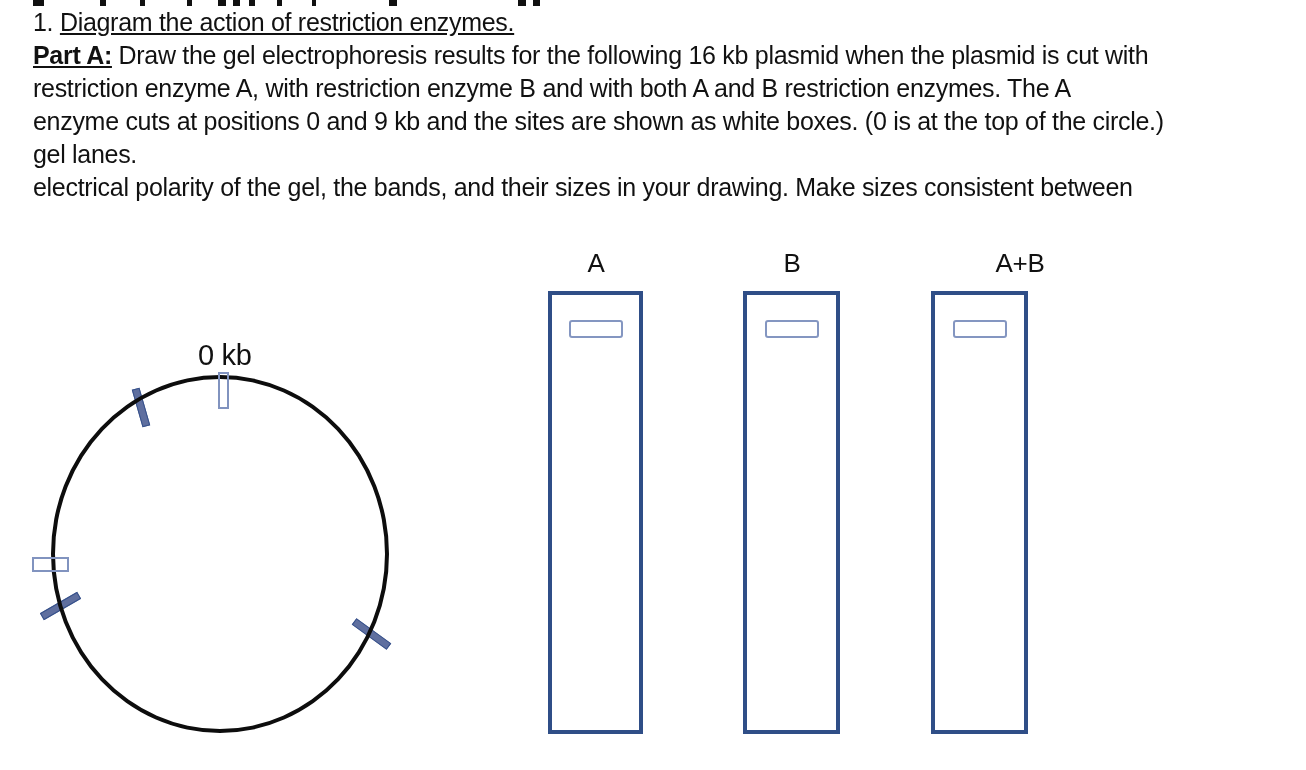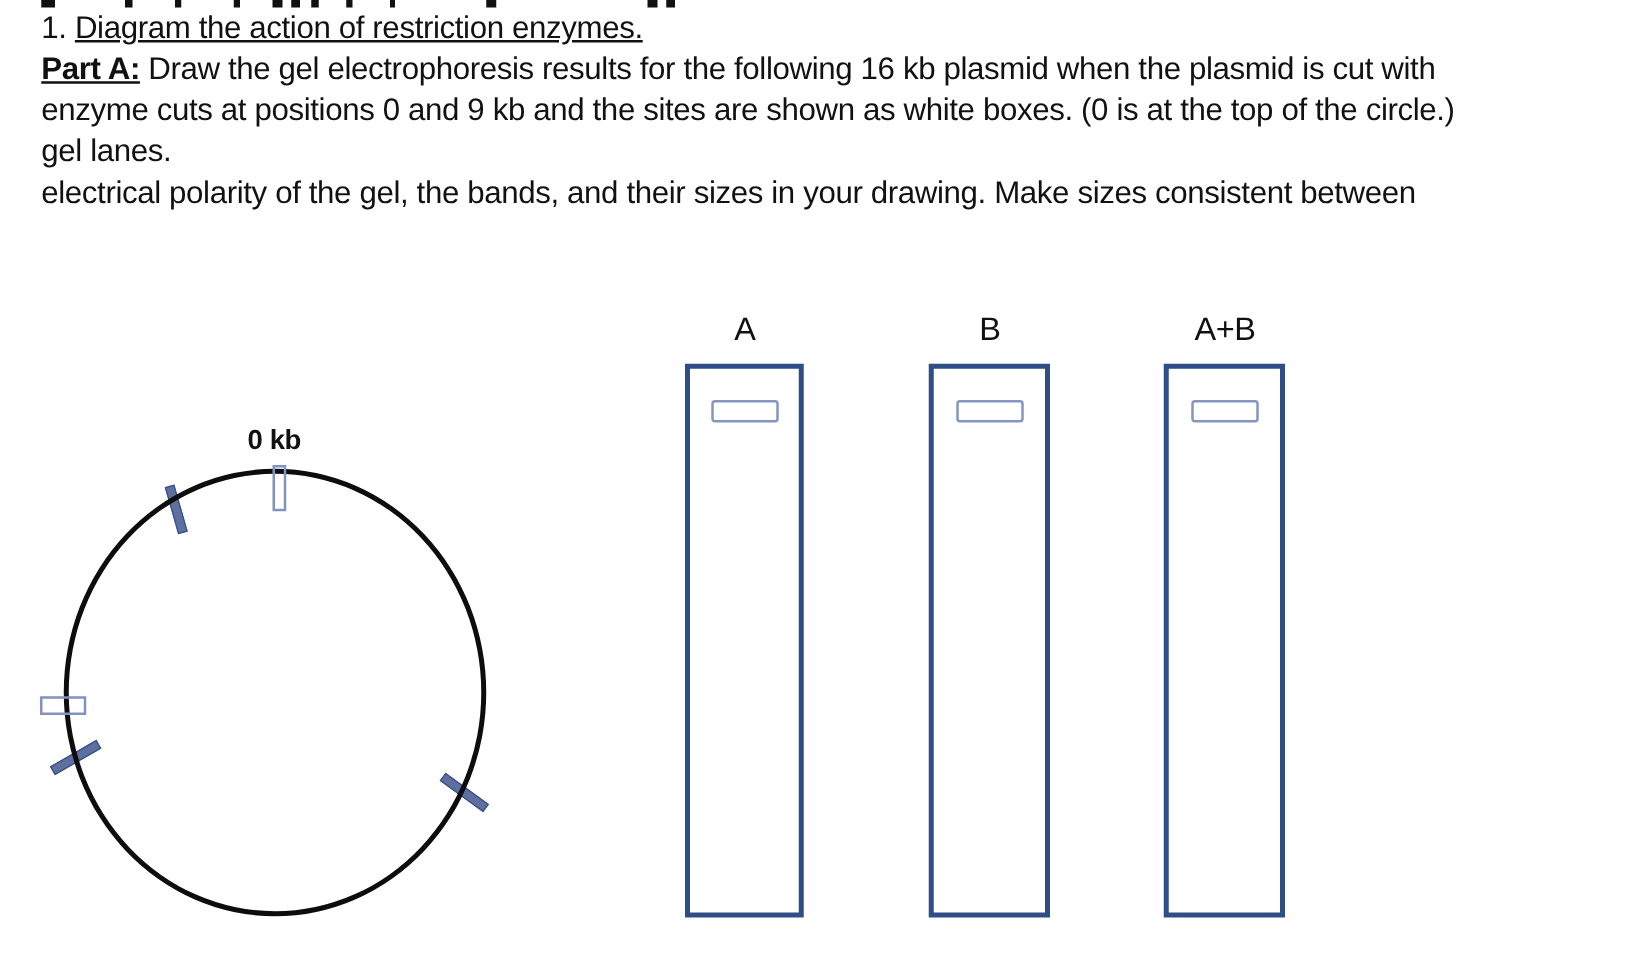--- a/index.html
+++ b/index.html
@@ -41,23 +41,22 @@
   }
   .question .line { height: 33px; }
   .q-title { text-decoration: underline; }
   .bold { font-weight: bold; text-decoration: underline; }
 
   
   .plasmid-label {
     position: absolute;
     left: 198px;
     top: 339px;
-    font-size: 22px;
+    font-size: 29px;
     letter-spacing: -0.3px;
-    font-weight: bold;
   }
   .plasmid-circle {
     position: absolute;
     left: 51px; top: 375px;
     width: 338px; height: 358px;
     border: 4px solid #0d0d0d;
     border-radius: 50%;
     box-sizing: border-box;
     background: transparent;
     z-index: 2;
@@ -87,21 +86,21 @@
   .lane-label {
     position: absolute;
     top: 248px;
     font-size: 26px;
     letter-spacing: -0.3px;
     text-align: center;
     width: 120px;
   }
   .label-a   { left: 536px; }
   .label-b   { left: 732px; }
-  .label-ab  { left: 920px; }
+  .label-ab  { left: 960px; }
 
   .gel-lane {
     position: absolute;
     top: 291px;
     height: 443px;
     border: 4px solid #2f4e87;
     box-sizing: border-box;
     background: #ffffff;
   }
   .lane-a  { left: 548px; width: 95px; }
@@ -132,20 +131,21 @@
     <div class="crop-mark" style="left: 277px; width: 5px;"></div>
     <div class="crop-mark" style="left: 312px; width: 4px;"></div>
     <div class="crop-mark" style="left: 389px; width: 8px;"></div>
     <div class="crop-mark" style="left: 518px; width: 8px;"></div>
     <div class="crop-mark" style="left: 533px; width: 7px;"></div>
   </div>
 
 <div class="question">
   <div class="line"><span>1. </span><span class="q-title">Diagram the action of restriction enzymes.</span></div>
   <div class="line"><span class="bold">Part A:</span><span> Draw the gel electrophoresis results for the following 16 kb plasmid when the plasmid is cut with</span></div>
+  <div class="line">restriction enzyme A, with restriction enzyme B and with both A and B restriction enzymes. The A</div>
   <div class="line">enzyme cuts at positions 0 and 9 kb and the sites are shown as white boxes. (0 is at the top of the circle.)</div>
   <div class="line">gel lanes.</div>
   <div class="line">electrical polarity of the gel, the bands, and their sizes in your drawing. Make sizes consistent between</div>
 </div>
 
 <div>
   <div class="plasmid-label">0 kb</div>
   <div class="site-dash dash-11"></div>
   <div class="site-dash dash-85"></div>
   <div class="site-dash dash-4"></div>

